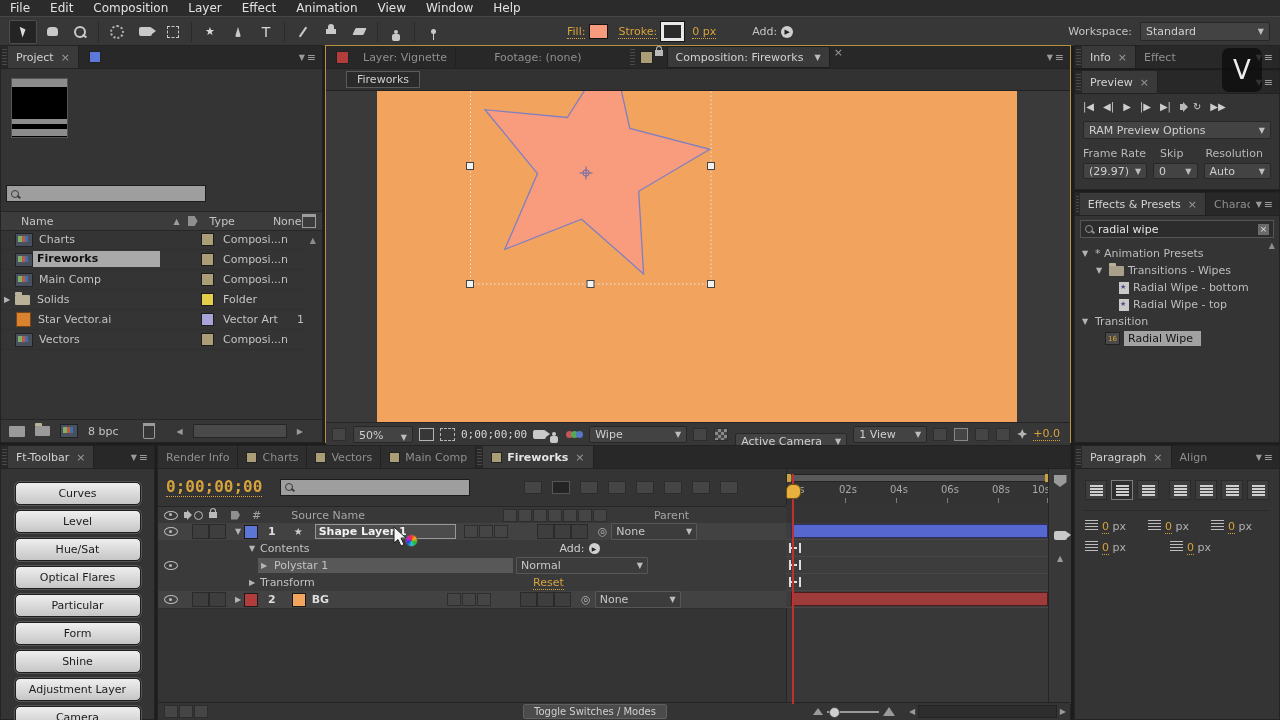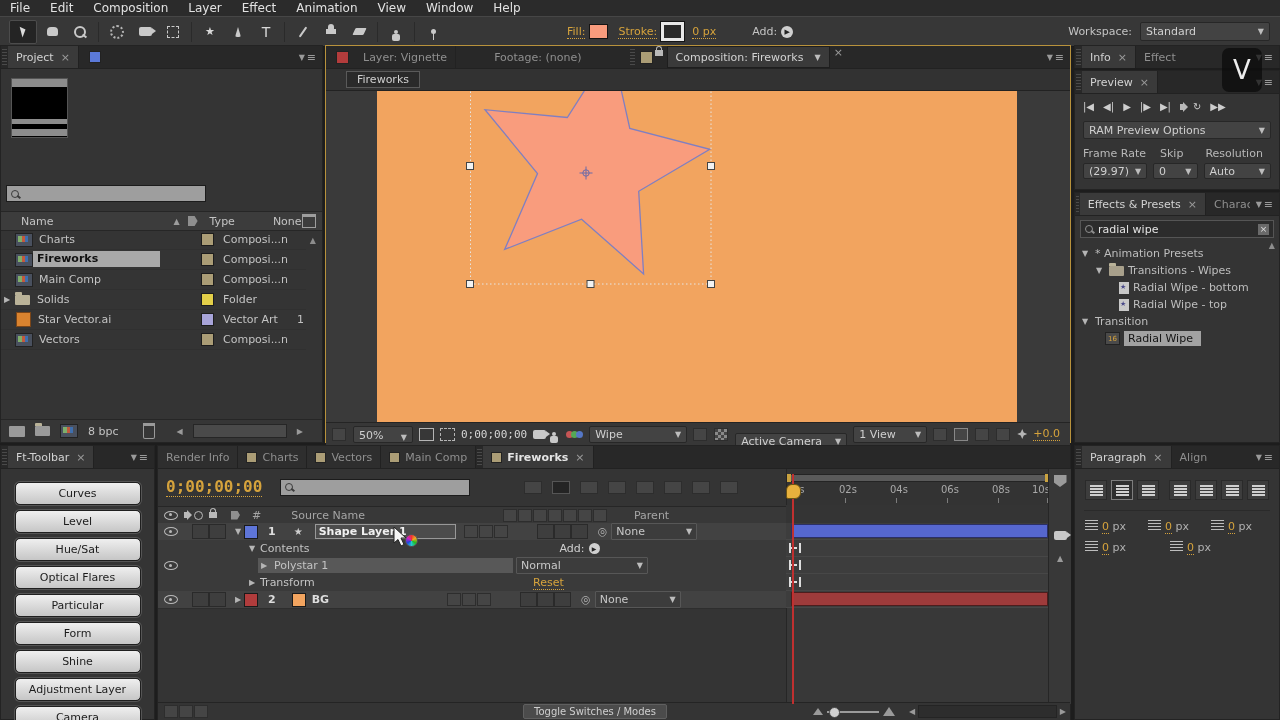--- a/index.html
+++ b/index.html
@@ -564,21 +564,21 @@
       <span style="margin-left:24px;color:#a5a5a5;">Source Name</span>
       <span style="margin-left:132px;display:flex;">
         <span class="swbox"></span>
           <span class="swbox"></span>
           <span class="swbox"></span>
           <span class="swbox"></span>
           <span class="swbox"></span>
           <span class="swbox"></span>
           <span class="swbox"></span>
       </span>
-      <span style="margin-left:20px;color:#a5a5a5;">Parent</span>
+      <span style="margin-left:40px;color:#a5a5a5;">Parent</span>
     </div>
 
     <div class="tlrow" style="top:77px;height:17px;background:#424242;border-bottom:1px solid #2e2e2e;">
       <span class="eye" style="margin-left:6px"></span>
       <span class="cellbox" style="margin-left:14px"></span>
       <span class="cellbox"></span>
       <span class="tr-exp" style="margin-left:6px">▼</span>
       <span class="pchip" style="background: rgb(94, 117, 216);"></span>
       <span style="margin-left:10px;font-weight:bold;color:#ddd;">1</span>
       <span style="margin-left:18px;color:#cfcfcf;font-size:10px;">★</span>

